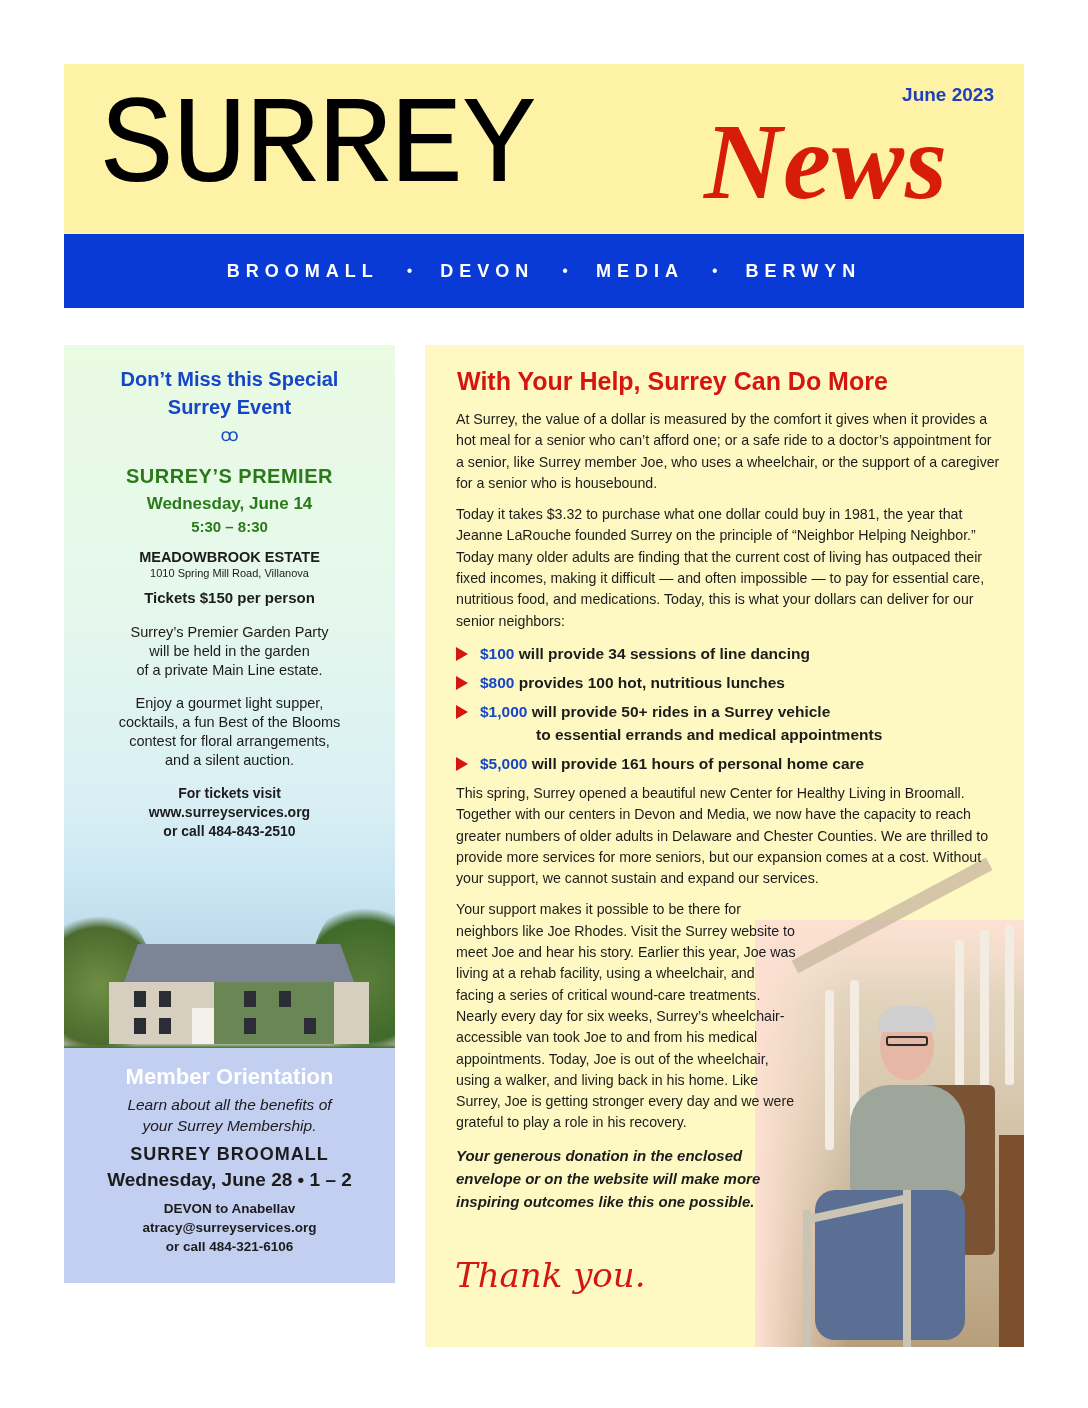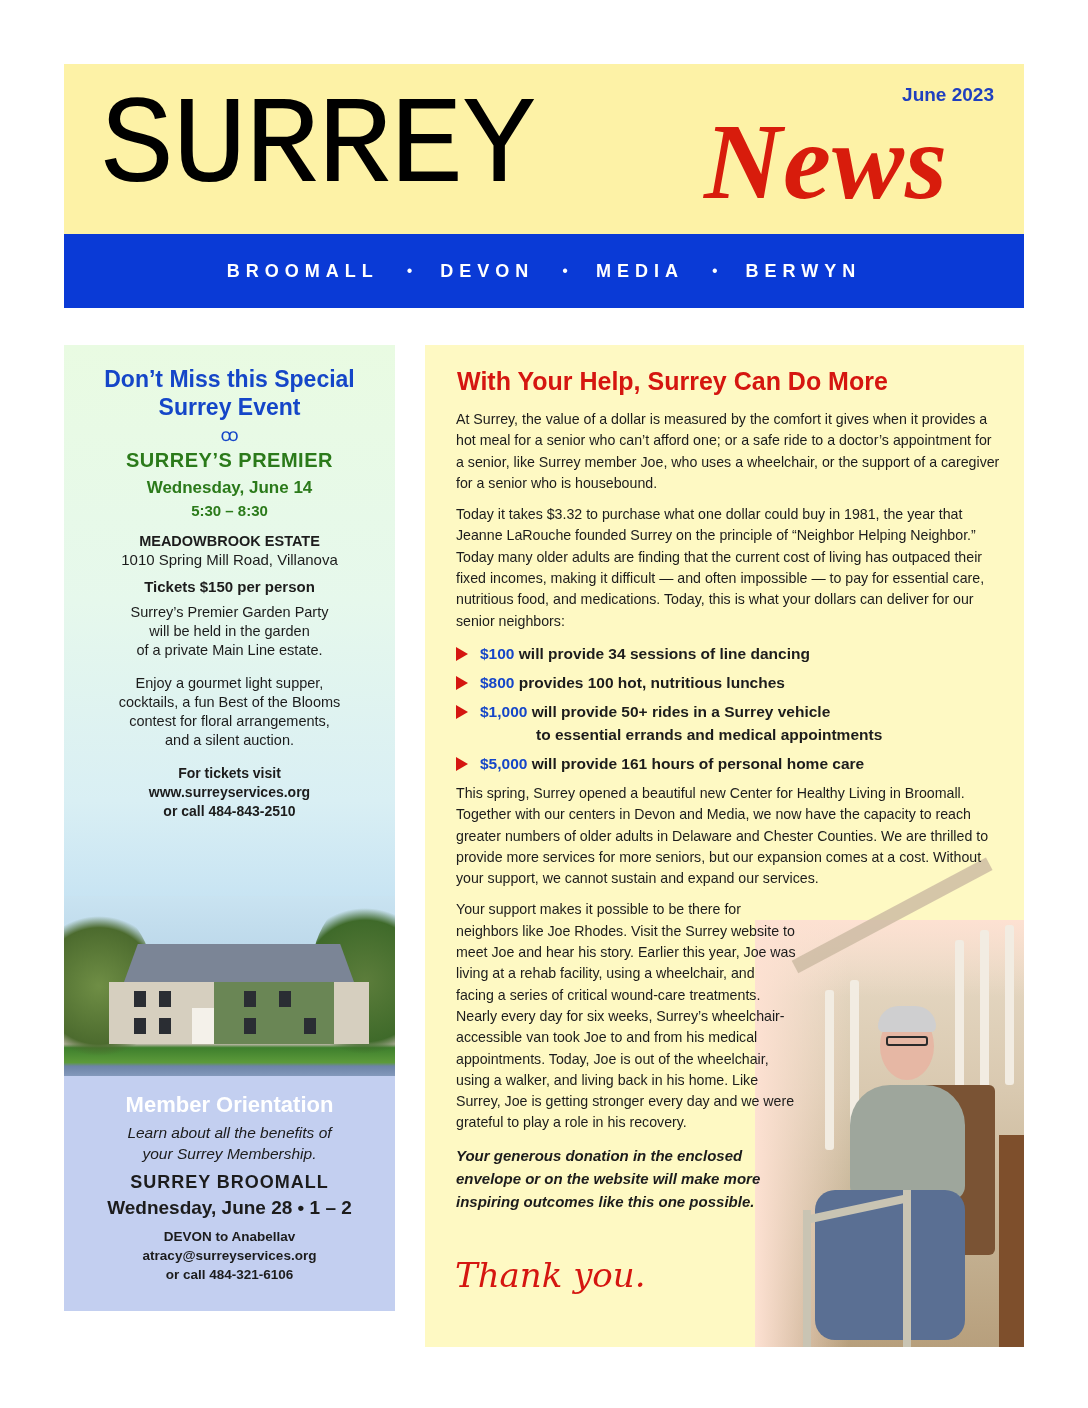--- a/index.html
+++ b/index.html
@@ -12,44 +12,44 @@
   .title-surrey { position: absolute; left: 36px; top: 22px; font-family: Liberation Mono, monospace; font-size: 124px; color: #000000; letter-spacing: -2px; line-height: 1; }
   .title-news { position: absolute; left: 640px; top: 44px; font-family: "Liberation Serif", serif; font-style: italic; font-weight: bold; font-size: 108px; color: #d81c0c; line-height: 1; letter-spacing: 1px; }
   .locations-bar { position: absolute; left: 64px; top: 234px; width: 960px; height: 74px; background: #0a3ad6; display: flex; align-items: center; justify-content: center; gap: 28px; }
   .loc { color: #ffffff; font-weight: bold; font-size: 18px; letter-spacing: 6px; }
   .loc-sep { color: #ffffff; font-size: 16px; }
 
   
   .event-panel { position: absolute; left: 64px; top: 345px; width: 331px; height: 736px;
     background: linear-gradient(to bottom, #e9fbe2 0%, #e6f8ec 35%, #d9eff4 62%, #c8e4f3 75%, #cfe6f4 100%);
     text-align: center; overflow: hidden; }
-  .ev-kicker { margin-top: 20px; font-weight: bold; font-size: 23px; line-height: 28px; color: #1546c8; }
+  .ev-kicker { margin-top: 20px; font-weight: bold; font-size: 20px; line-height: 28px; color: #1546c8; }
   .ev-flourish { font-size: 18px; color: #1546c8; margin-top: 4px; line-height: 20px; }
-  .ev-premier { margin-top: 4px; font-weight: bold; font-size: 20px; color: #2b7a1a; letter-spacing: 0.5px; }
+  .ev-premier { margin-top: 20px; font-weight: bold; font-size: 20px; color: #2b7a1a; letter-spacing: 0.5px; }
   .ev-title { font-family: "DejaVu Serif", serif; font-style: italic; font-size: 44px; color: #2b7a1a; line-height: 52px; margin-top: 4px; }
   .ev-date { font-weight: bold; font-size: 17px; color: #2b7a1a; margin-top: 6px; }
   .ev-time { font-weight: bold; font-size: 15px; color: #2b7a1a; margin-top: 4px; }
   .ev-venue { font-weight: bold; font-size: 14.5px; margin-top: 14px; color: #1c1c1c; }
-  .ev-address { font-size: 15px; margin-top: 2px; }
+  .ev-address { font-size: 11px; margin-top: 2px; }
   .ev-tickets { font-weight: bold; font-size: 15px; margin-top: 10px; }
-  .ev-desc { font-size: 14.5px; line-height: 19px; margin-top: 8px; padding: 0 20px; }
+  .ev-desc { font-size: 14.5px; line-height: 19px; margin-top: 17px; padding: 0 20px; }
   .ev-desc2 { font-size: 14.5px; line-height: 19px; margin-top: 14px; padding: 0 14px; }
   .ev-cta { font-weight: bold; font-size: 14px; line-height: 19px; margin-top: 14px; }
   .ev-photo { position: absolute; left: 0; bottom: 0; width: 331px; height: 185px; overflow: hidden;
     background: linear-gradient(to bottom, #c9e3f1 0%, #bcd8ea 30%, #aab9c5 45%, #8c9aa8 55%, #c7c2b6 62%, #bfb8aa 80%, #3e7f2d 82%, #5c9a3a 90%, #6d84a6 92%, #8ea3c6 100%); }
   .tree-l { position: absolute; left: -20px; top: 10px; width: 110px; height: 160px; border-radius: 50%; background: radial-gradient(circle, #6f8e45 0%, #4c6b2e 60%, rgba(76,107,46,0) 72%); }
   .tree-r { position: absolute; right: -25px; top: 0; width: 110px; height: 170px; border-radius: 50%; background: radial-gradient(circle, #5c7d3b 0%, #3f6a2a 60%, rgba(63,106,42,0) 72%); }
   .house-roof { position: absolute; left: 60px; top: 48px; width: 230px; height: 38px; background: #7b8596; clip-path: polygon(6% 0, 94% 0, 100% 100%, 0 100%); }
   .house-body { position: absolute; left: 45px; top: 86px; width: 260px; height: 62px; background: #d6cfbf; }
   .house-ivy { position: absolute; left: 150px; top: 86px; width: 120px; height: 62px; background: rgba(70,110,50,0.75); }
   .win { position: absolute; width: 12px; height: 16px; background: #2a2d33; }
   .house-door { position: absolute; left: 128px; top: 112px; width: 22px; height: 36px; background: #f4f1ea; }
 
   
-  .member-panel { position: absolute; left: 64px; top: 1076px; width: 331px; height: 235px; background: #c3cff0; text-align: center; }
+  .member-panel { position: absolute; left: 64px; top: 1048px; width: 331px; height: 235px; background: #c3cff0; text-align: center; }
   .mo-title { color: #ffffff; font-weight: bold; font-size: 22px; margin-top: 16px; }
   .mo-sub { font-style: italic; font-size: 15.5px; line-height: 21px; margin-top: 4px; }
   .mo-loc { font-weight: bold; font-size: 18px; letter-spacing: 1px; margin-top: 8px; }
   .mo-when { font-weight: bold; font-size: 19px; margin-top: 4px; }
   .mo-rsvp { font-weight: bold; font-size: 13.5px; line-height: 19px; margin-top: 8px; }
 
   
   .article { position: absolute; left: 425px; top: 345px; width: 599px; height: 1002px; background: #fef9c3; overflow: hidden; }
   .art-title { position: absolute; left: 32px; top: 22px; font-weight: bold; font-size: 25px; color: #d51610; }
   .art-body { position: absolute; left: 31px; top: 64px; width: 545px; font-size: 14.2px; line-height: 21.3px; color: #1c1c1c; }

